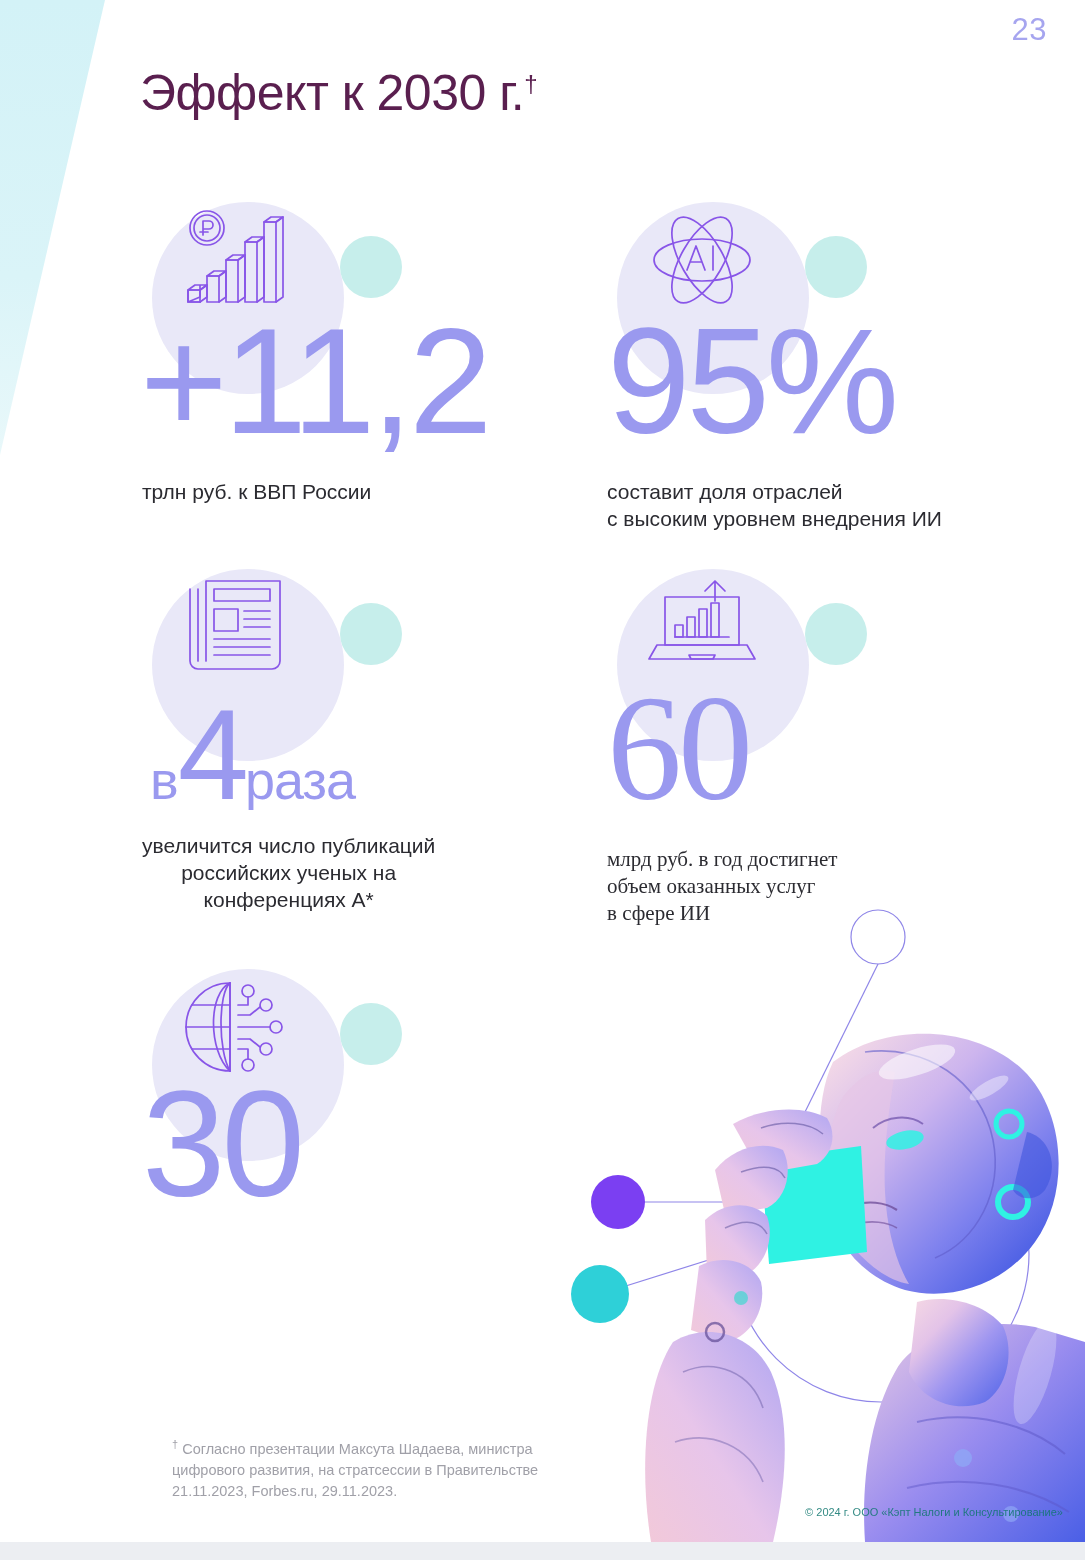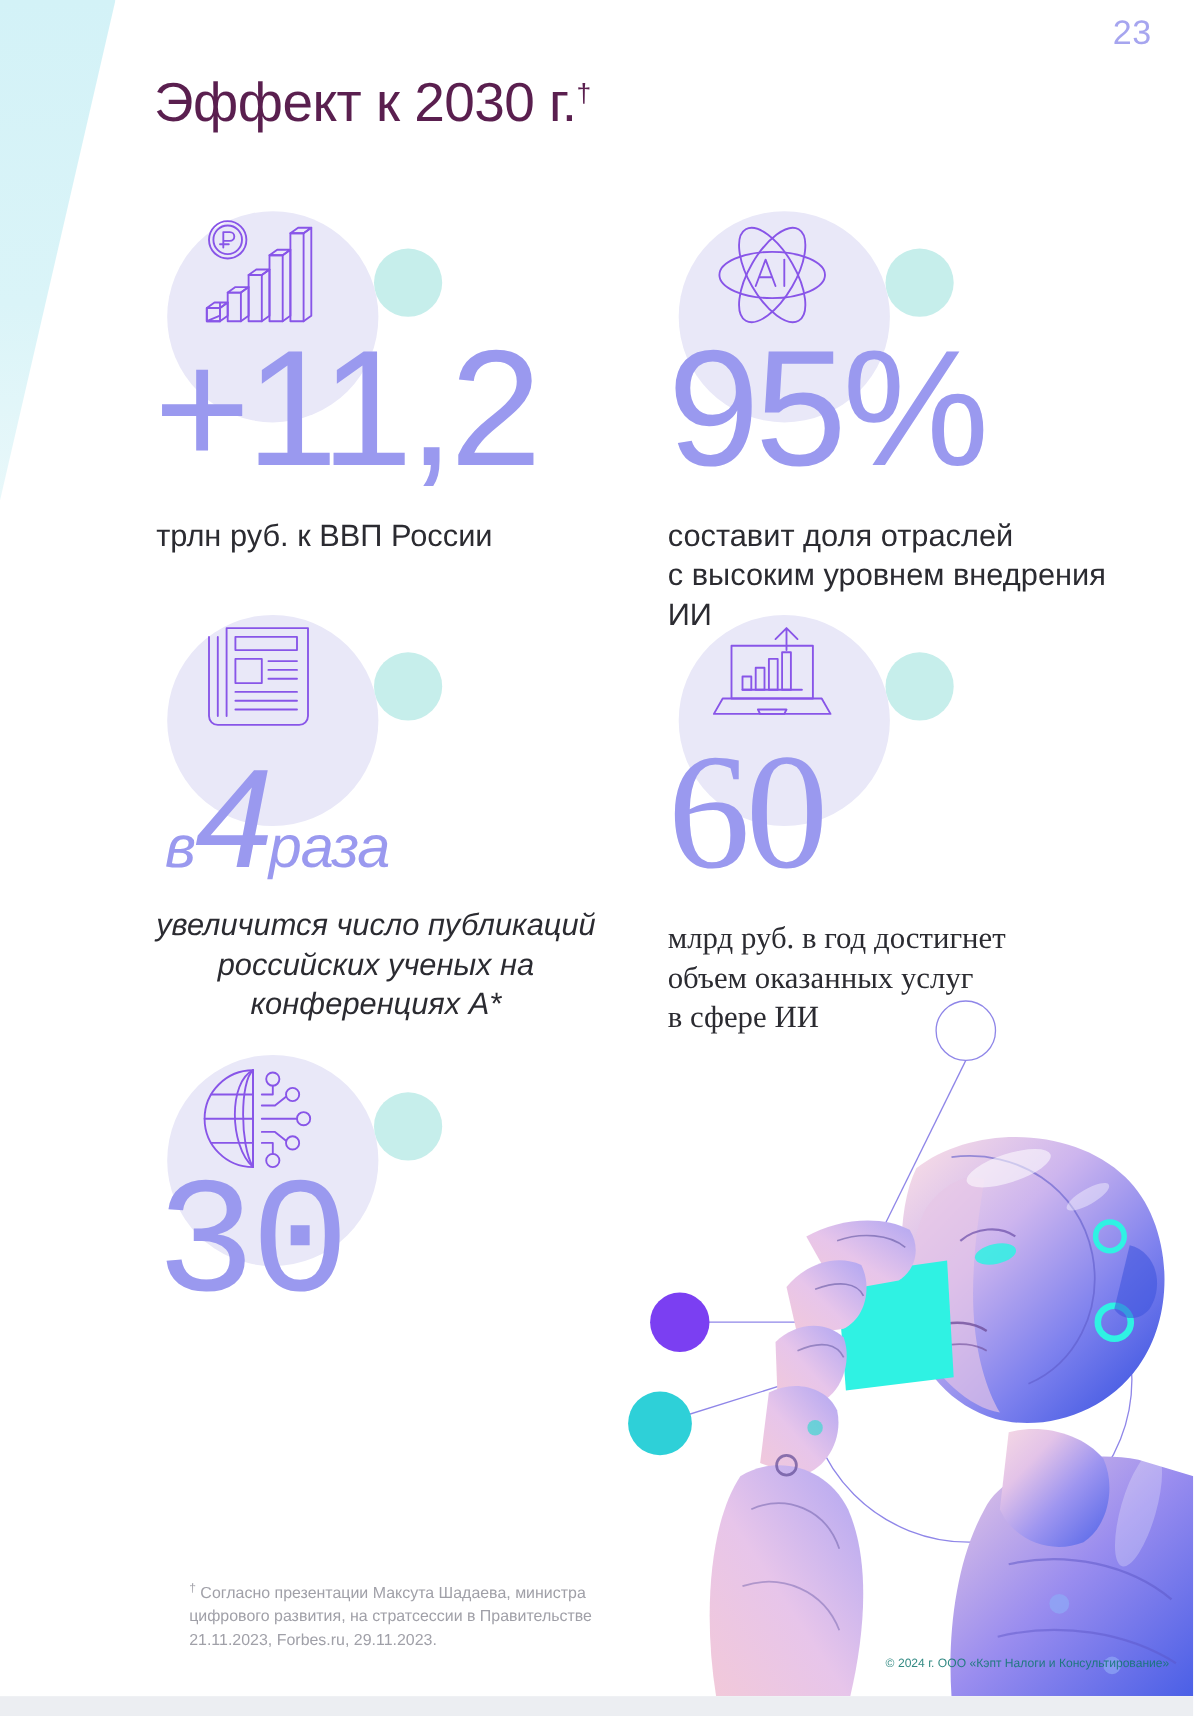--- a/index.html
+++ b/index.html
@@ -60,21 +60,21 @@
   }
   .slide-title .dagger {
     font-size: 24px;
     vertical-align: super;
     line-height: 0;
   }
 
   
   .stats {
     position: absolute;
-    left: 0; top: 6px;
+    left: 0; top: 16px;
     width: 1040px;
     height: 1400px;
     z-index: 4;
   }
   .stat {
     position: absolute;
   }
   .stat-pale-circle {
     position: absolute;
     left: 12px;
@@ -118,39 +118,39 @@
   }
   .stat-value.indent { left: 40px; }
   .stat-value .small-word {
     font-size: 54px;
     letter-spacing: -1px;
   }
   .stat-caption {
     position: absolute;
     left: 2px;
     top: 285px;
-    font-size: 28px;
+    font-size: 21px;
     line-height: 1.28;
     color: #2b2b31;
     white-space: pre-line;
     z-index: 3;
   }
 
   
   #stat-0 { left: 140px; top: 178px; width: 420px; height: 340px; }
   #stat-1 { left: 605px; top: 178px; width: 440px; height: 360px; }
-  #stat-2 { left: 140px; top: 545px; width: 420px; height: 360px; font-style: italic; }
+  #stat-2 { left: 140px; top: 545px; width: 420px; height: 360px; }
   #stat-3 { left: 605px; top: 545px; width: 440px; height: 360px; font-family: Liberation Serif, serif; }
   #stat-4 { left: 140px; top: 945px; width: 420px; height: 420px; }
 
   #stat-1 .stat-value { left: 2px; }
   #stat-2 .stat-value { left: 10px; top: 130px; font-size: 128px; }
   #stat-2 .stat-caption { top: 272px; text-align: center; }
   #stat-3 .stat-value { left: 2px; }
-  #stat-4 .stat-value { left: 2px; top: 108px; font-family: Liberation Mono, monospace; }
+  #stat-4 .stat-value { left: 2px; top: 108px; }
   #stat-4 .stat-caption { top: 282px; }
 
   
   .robot-wrap {
     position: absolute;
     right: 0;
     bottom: 18px;
     width: 520px;
     height: 640px;
     z-index: 3;

